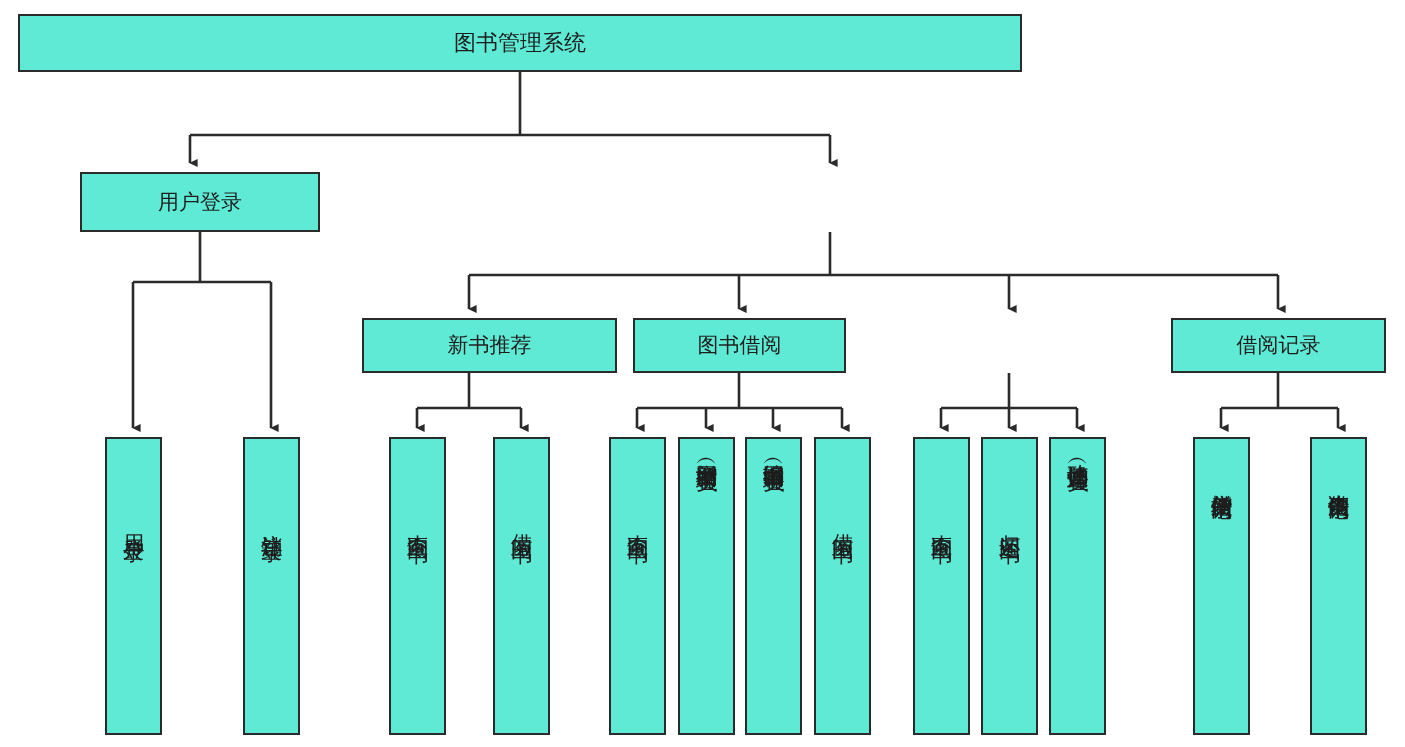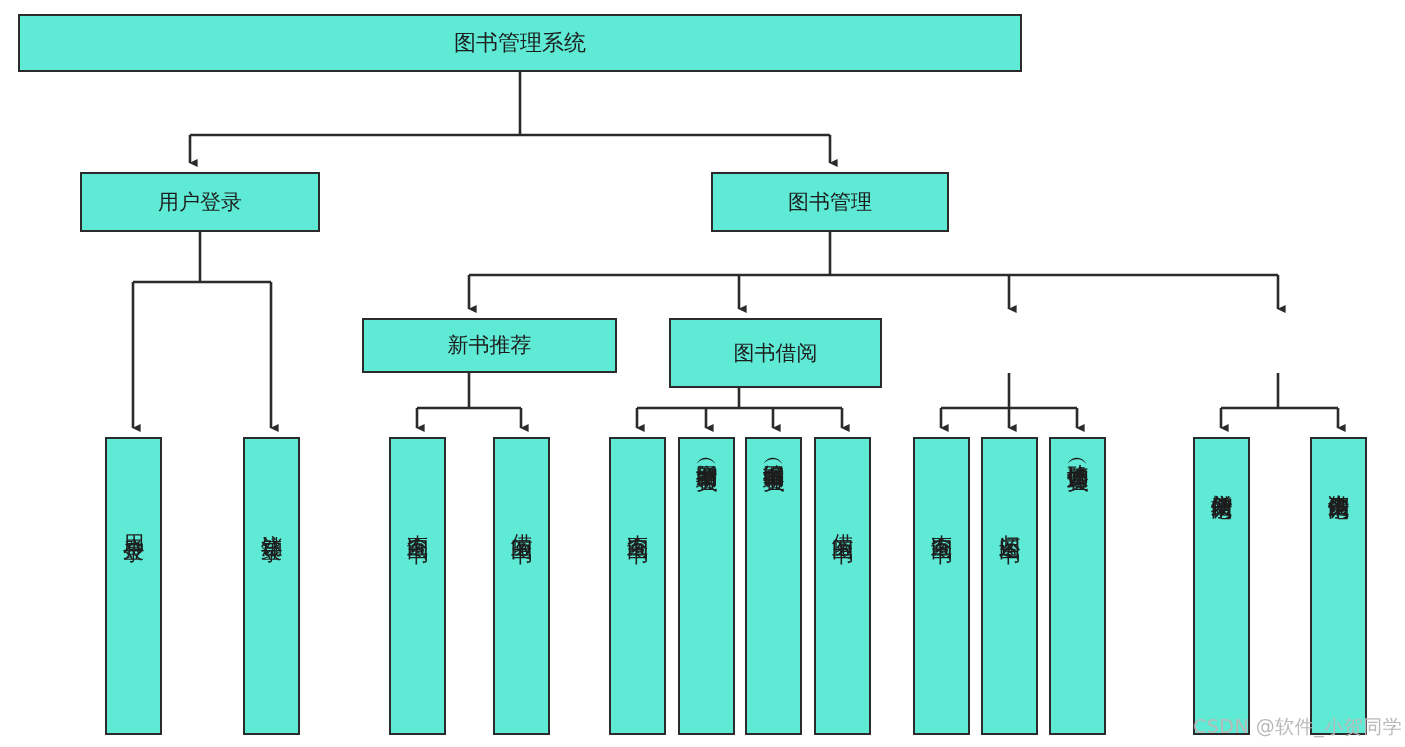--- a/index.html
+++ b/index.html
@@ -123,33 +123,33 @@
   </svg>
 
   <div class="node h root" style="left:18px;top:14px;width:1004px;height:58px;">
     <span class="lbl">图书管理系统</span>
   </div>
 
   <div class="node h" style="left:80px;top:172px;width:240px;height:60px;">
     <span class="lbl">用户登录</span>
   </div>
 
-  <div class="node h" style="left:711px;top:172px;width:238px;height:60px;">
-    <span class="lbl">图书管理</span>
-  </div>
 
   <div class="node h" style="left:362px;top:318px;width:255px;height:55px;">
     <span class="lbl">新书推荐</span>
   </div>
 
-  <div class="node h" style="left:633px;top:318px;width:213px;height:70px;margin-left:36px;">
+  <div class="node h" style="left:633px;top:318px;width:213px;height:55px;">
     <span class="lbl">图书借阅</span>
   </div>
 
 
+  <div class="node h" style="left:1171px;top:318px;width:215px;height:55px;">
+    <span class="lbl">借阅记录</span>
+  </div>
 
   <div class="node v" style="left:105px;top:437px;width:57px;height:298px;padding-top:78px;">
     <span class="lbl">用户登录</span>
   </div>
 
   <div class="node v" style="left:243px;top:437px;width:57px;height:298px;padding-top:78px;">
     <span class="lbl">注销登录</span>
   </div>
 
   <div class="node v" style="left:389px;top:437px;width:57px;height:298px;padding-top:78px;">
@@ -189,15 +189,14 @@
   </div>
 
   <div class="node v tall" style="left:1193px;top:437px;width:57px;height:298px;padding-top:38px;">
     <span class="lbl">新增借阅记录</span>
   </div>
 
   <div class="node v tall" style="left:1310px;top:437px;width:57px;height:298px;padding-top:38px;">
     <span class="lbl">查询借阅记录</span>
   </div>
 
-  <div class="watermark" style="left:1193px;top:714px;">CSDN @软件_小贺同学</div>
 
 </div>
 
 </body></html>

